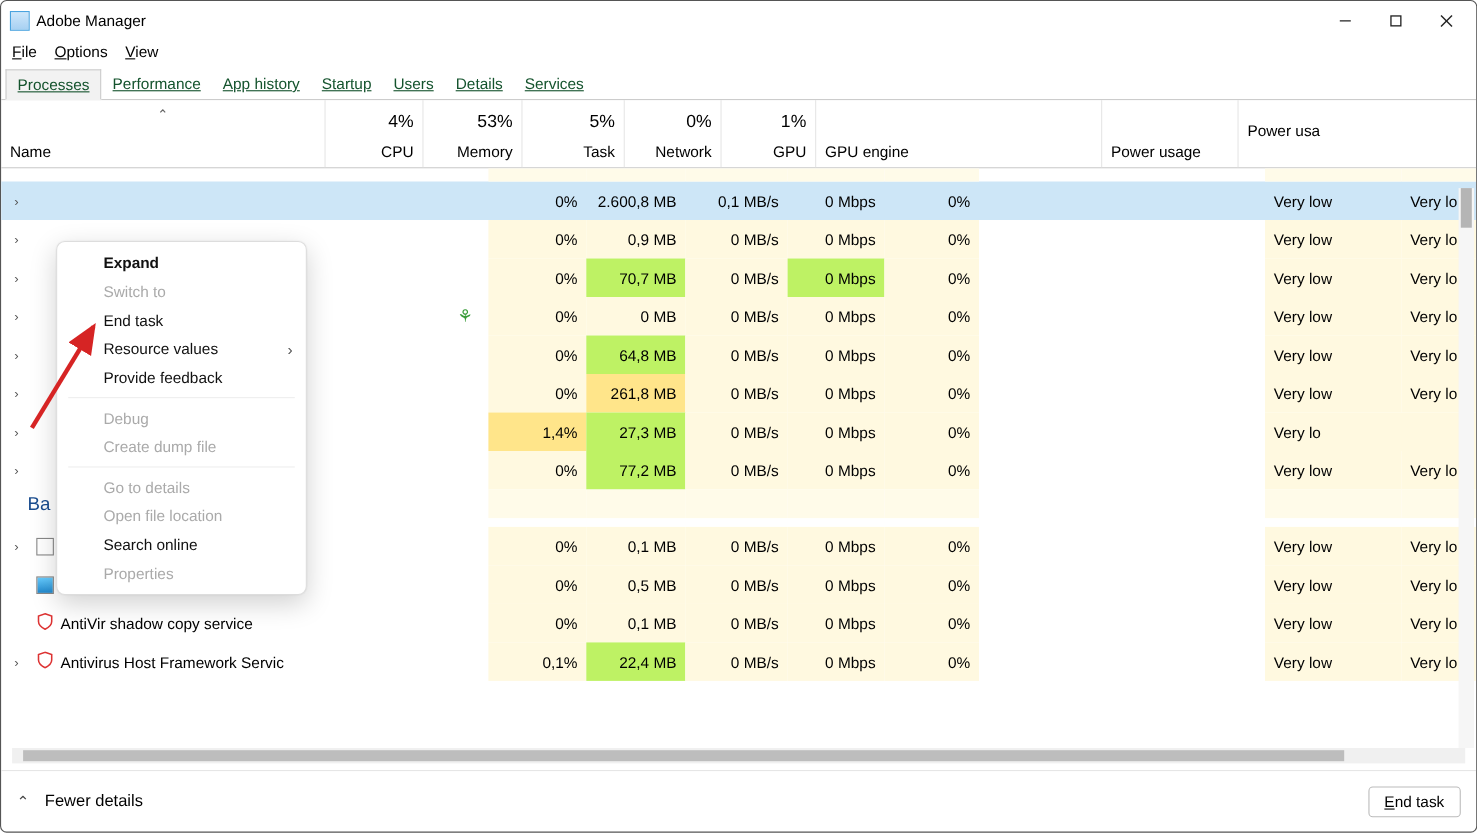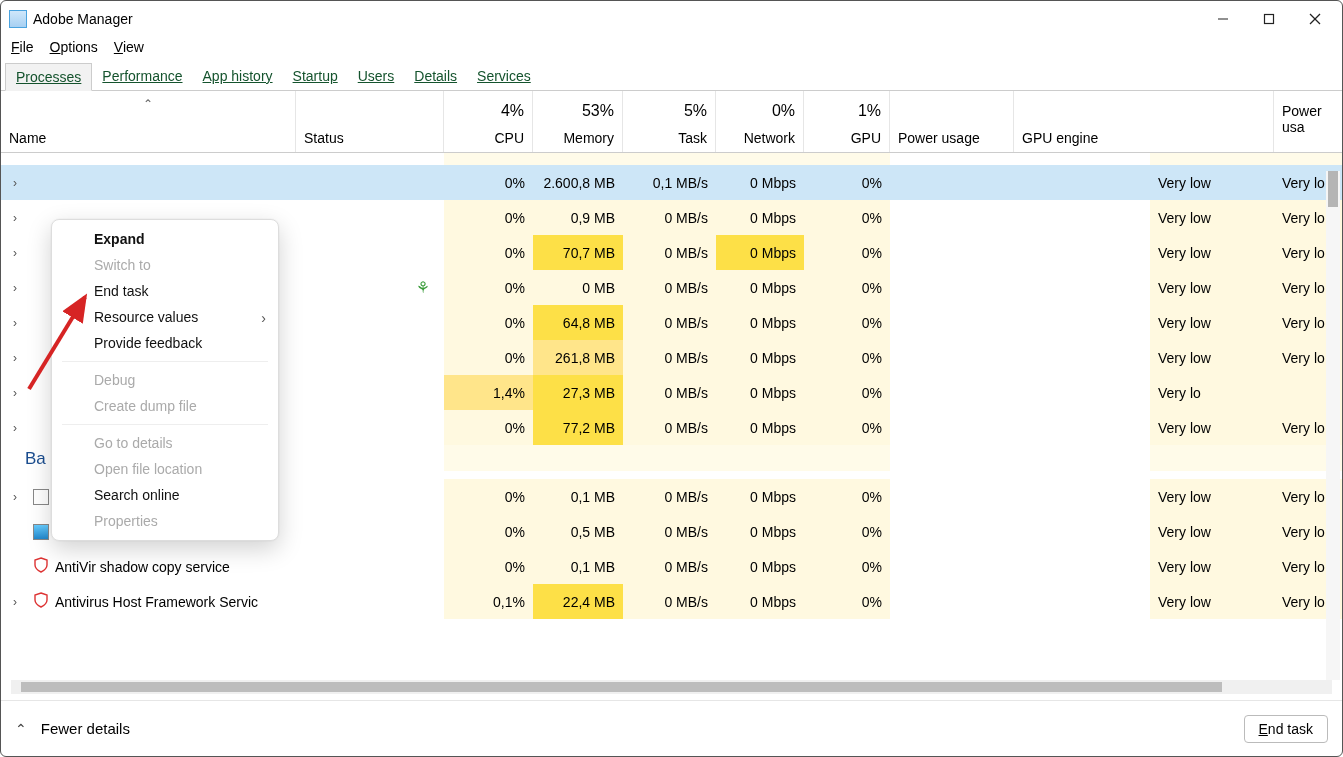--- a/index.html
+++ b/index.html
@@ -62,21 +62,21 @@
 .row .c.mem { width:90px;}
 .row .c.disk { width:93px;}
 .row .c.net { width:88px;}
 .row .c.gpu { width:86px;}
 .row .c.gpue { width:260px;}
 .row .c.pu { width:124px; justify-content:flex-start; padding-left:8px;}
 .row .c.put { flex:1; justify-content:flex-start; padding-left:8px;}
 .row.selected { background:#cde6f7;}
 
 .ylw0 { background:#fff9e0;}
-.ylw1 { background:#fde047;}
+.ylw1 { background:#bef264;}
 .ylw2 { background:#ffe58a;}
 .chev { width:14px; display:inline-block; color:#555; font-size:12px;}
 .picon { width:16px; height:16px; display:inline-block; border:1px solid #888; background:#fff; flex:0 0 16px;}
 
 .row.spacer .c.cpu,
 .row.spacer .c.mem,
 .row.spacer .c.disk,
 .row.spacer .c.net,
 .row.spacer .c.gpu,
 .row.spacer .c.pu,
@@ -189,48 +189,45 @@
   <div class="tab">Users</div>
   <div class="tab">Details</div>
   <div class="tab">Services</div>
 </div>
 
 <div class="header-row">
   <div class="hcell name">
     <span class="sort">⌃</span>
     <span>Name</span>
   </div>
-  <div class="hcell status">
-      <span>Status</span>
-    </div>
   <div class="hcell cpu right">
     <span class="pct">4%</span>
     <span>CPU</span>
   </div>
   <div class="hcell mem right">
     <span class="pct">53%</span>
     <span>Memory</span>
   </div>
   <div class="hcell disk right">
     <span class="pct">5%</span>
     <span>Task</span>
   </div>
   <div class="hcell net right">
     <span class="pct">0%</span>
     <span>Network</span>
   </div>
   <div class="hcell gpu right">
     <span class="pct">1%</span>
     <span>GPU</span>
   </div>
+  <div class="hcell gpue">
+      <span>GPU engine</span>
+    </div>
   <div class="hcell pu">
       <span>Power usage</span>
-    </div>
-  <div class="hcell gpue">
-      <span>GPU engine</span>
     </div>
   <div class="hcell put">
       <span>Power usa</span>
     </div>
 </div>
 
 <div class="body">
 
   <div class="row spacer" style="height:12px;">
     <div class="c name"></div>

